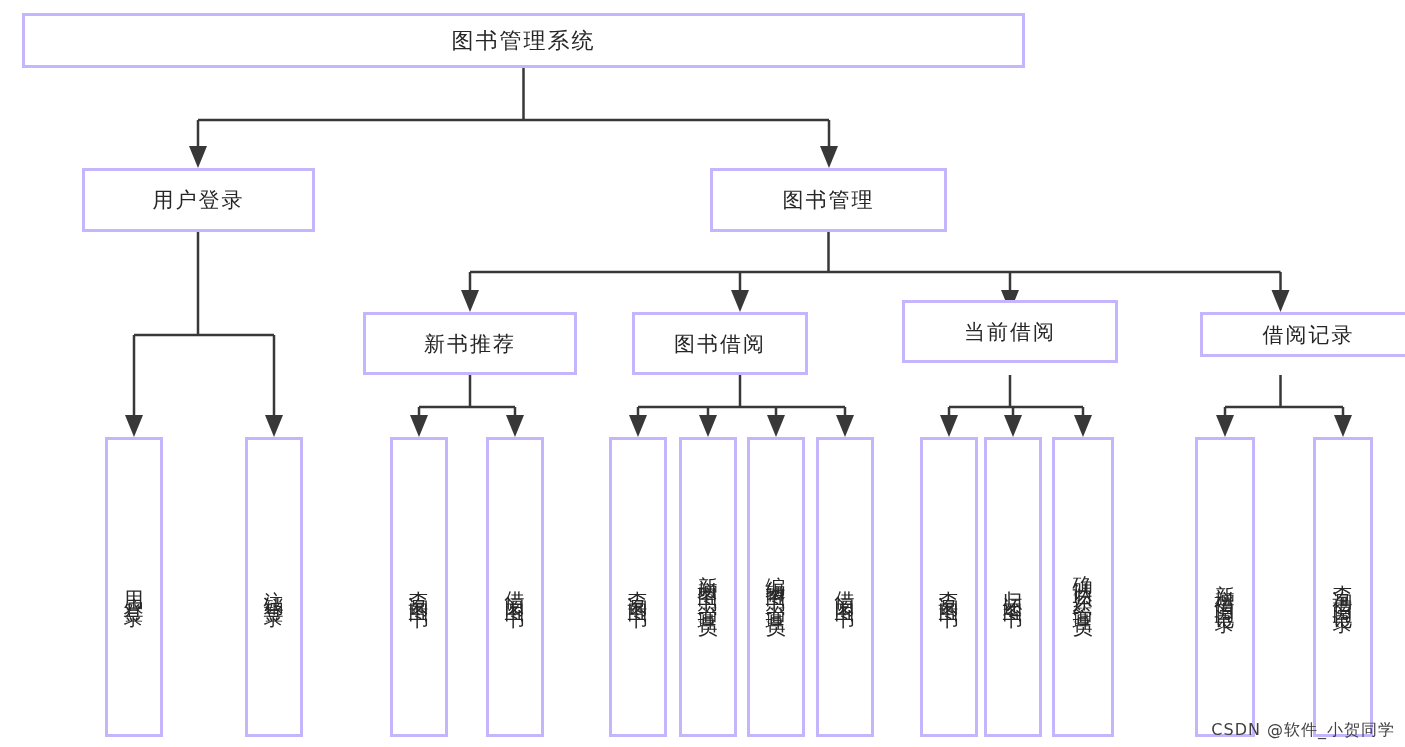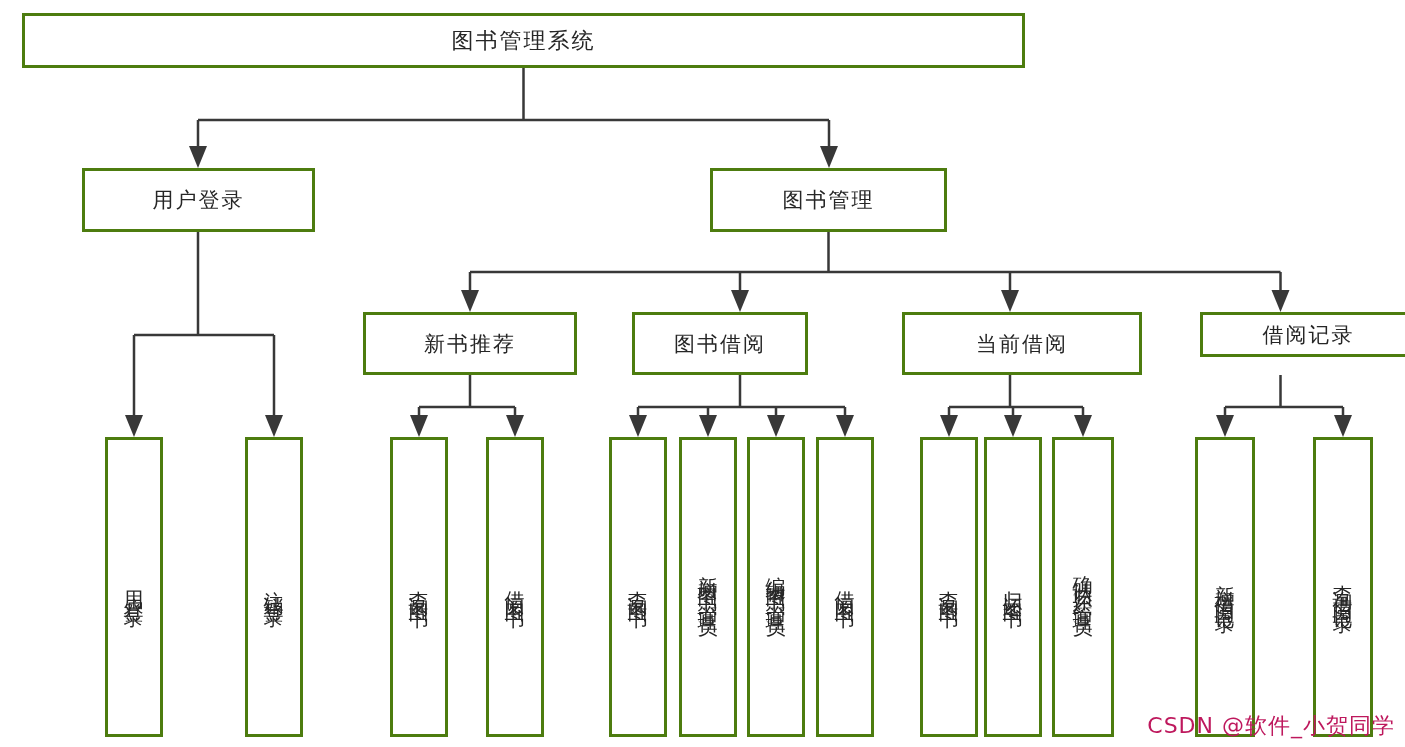--- a/index.html
+++ b/index.html
@@ -16,21 +16,21 @@
   .connectors {
     position: absolute;
     left: 0; top: 0;
     width: 1405px; height: 747px;
     z-index: 1;
   }
 
   .node {
     position: absolute;
     box-sizing: border-box;
-    border: 3px solid #4d7c0f;
+    border: 3px solid #c4b5fd;
     background: #ffffff;
     display: flex;
     align-items: center;
     justify-content: center;
     color: #262626;
     z-index: 2;
   }
 
   .node.h { font-size: 21px; letter-spacing: 2px; }
   .node.root { font-size: 22px; }
@@ -43,22 +43,22 @@
     text-orientation: mixed;
     letter-spacing: 6px;
     line-height: 1.1;
     max-height: 292px;
   }
 
   .watermark {
     position: absolute;
     right: 10px;
     bottom: 6px;
-    font-size: 22px;
-    color: #be185d;
+    font-size: 16px;
+    color: #404040;
     letter-spacing: 1px;
     z-index: 5;
     white-space: nowrap;
   }
 </style>
 </head>
 <body>
 
 <div class="canvas">
 
@@ -109,21 +109,21 @@
     </g>
   </svg>
 
   <div class="node root h" style="left:22px; top:13px; width:1003px; height:55px;">图书管理系统</div>
 
   <div class="node h" style="left:82px; top:168px; width:233px; height:64px;">用户登录</div>
   <div class="node h" style="left:710px; top:168px; width:237px; height:64px;">图书管理</div>
 
   <div class="node h" style="left:363px; top:312px; width:214px; height:63px;text-align:right;">新书推荐</div>
   <div class="node h" style="left:632px; top:312px; width:176px; height:63px;">图书借阅</div>
-  <div class="node h" style="left:902px; top:312px; width:240px; height:63px;">当前借阅</div>
+  <div class="node h" style="left:902px; top:300px; width:216px; height:63px;">当前借阅</div>
   <div class="node h" style="left:1172px; top:312px; width:217px; height:45px;margin-left:28px;">借阅记录</div>
 
   <div class="node leaf" style="left:105px; top:437px; width:58px; height:300px;">
     <span class="vtext">用户登录</span>
   </div>
   <div class="node leaf" style="left:245px; top:437px; width:58px; height:300px;">
     <span class="vtext">注销登录</span>
   </div>
 
   <div class="node leaf" style="left:390px; top:437px; width:58px; height:300px;">

